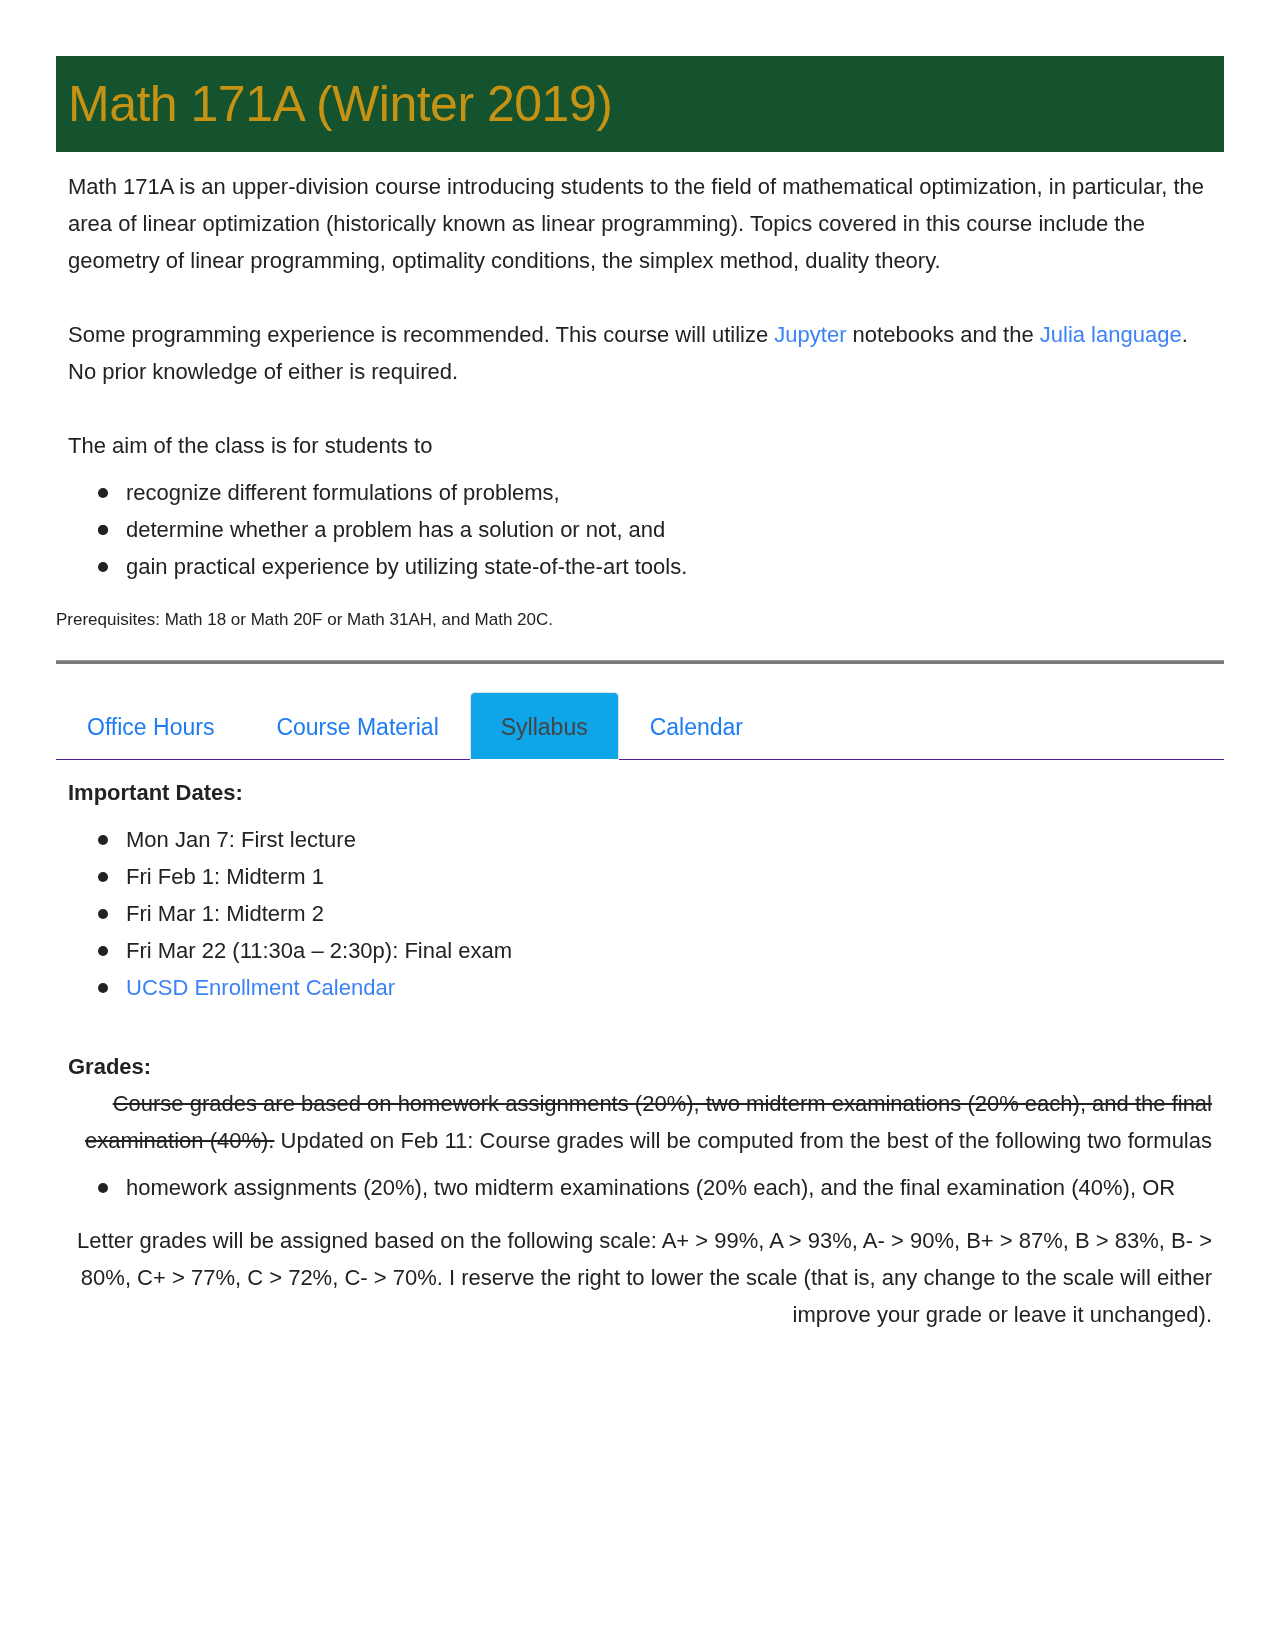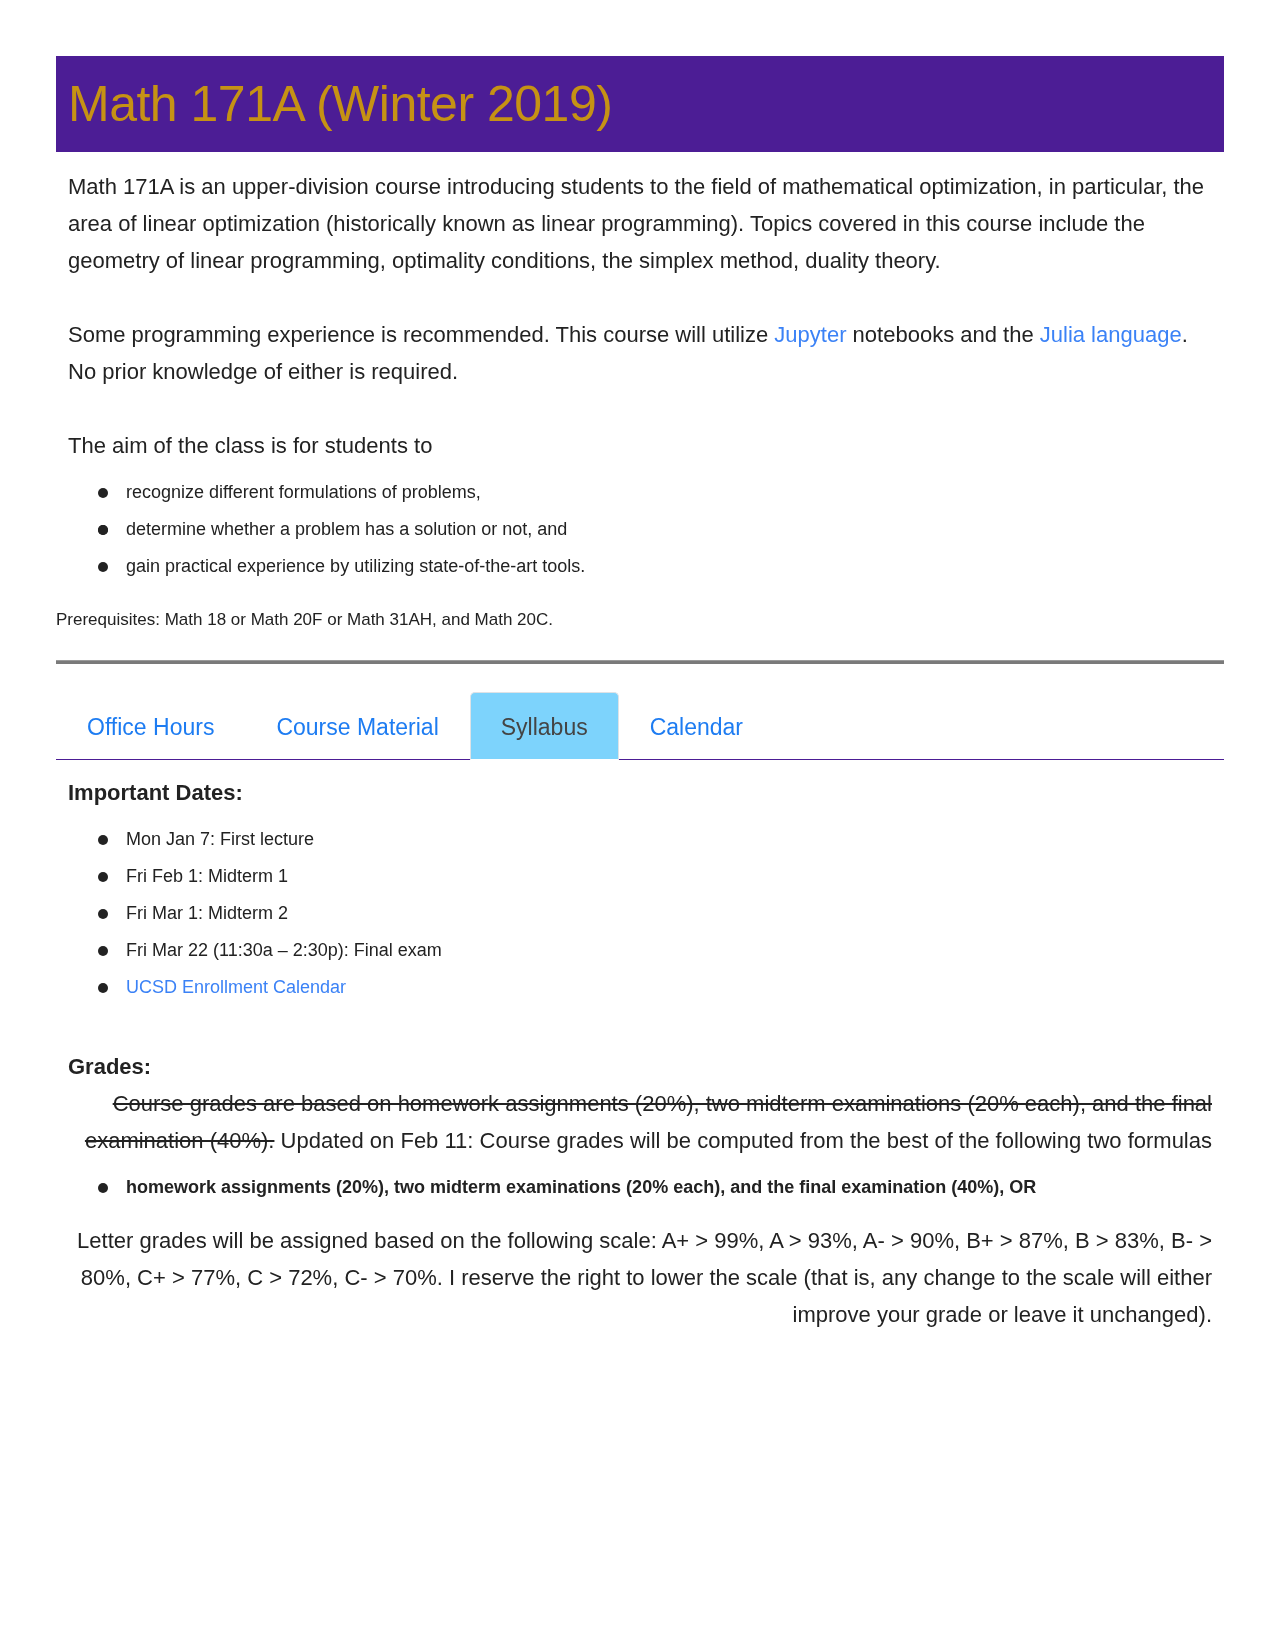--- a/index.html
+++ b/index.html
@@ -12,21 +12,21 @@
       color: #212529;
       overflow: hidden;
     }
     .page {
       position: absolute;
       left: 56px;
       top: 56px;
       width: 1168px;
     }
     .title-bar {
-      background: #4c1d95;
+      background: #14532d;
       height: 96px;
       padding: 0 12px;
       display: flex;
       align-items: center;
     }
     .title-bar h1 {
       color: #c69214;
       font-weight: normal;
       font-size: 50px;
       letter-spacing: -0.5px;
@@ -42,21 +42,21 @@
     .intro p.no-gap { margin-bottom: 10px; }
     a.link { color: #3b82f6; text-decoration: none; }
     ul.bullets {
       list-style: none;
       padding-left: 30px;
       margin-bottom: 16px;
     }
     ul.bullets li {
       position: relative;
       padding-left: 28px;
-      font-size: 18px;
+      font-size: 22px;
       line-height: 37px;
       color: #222222;
     }
     ul.bullets li .dot {
       position: absolute;
       left: 0;
       top: 14px;
       width: 10px;
       height: 10px;
       border-radius: 50%;
@@ -90,42 +90,42 @@
       height: 68px;
       line-height: 68px;
       border: 1px solid transparent;
       border-top-left-radius: 5px;
       border-top-right-radius: 5px;
       margin-bottom: -1px;
       cursor: pointer;
     }
     .tab.active {
       color: #444444;
-      background: #7dd3fc;
+      background: #0ea5e9;
       border-color: #dee2e6 #dee2e6 #ffffff;
     }
     .content {
       padding: 14px 12px 0 12px;
     }
     .section-heading {
       font-size: 22px;
       font-weight: bold;
       line-height: 37px;
       color: #222222;
     }
     .content ul.bullets { margin-top: 10px; padding-left: 30px; }
     .content .gap { height: 26px; }
     .content p {
       font-size: 22px;
       line-height: 37px;
       color: #222222;
       text-align: right;
     }
     .strike { text-decoration: line-through; }
-    .grades-list { margin-top: 10px; margin-bottom: 24px; font-weight: bold; }
+    .grades-list { margin-top: 10px; margin-bottom: 24px; }
   </style>
 </head>
 <body>
 
 <div class="page">
 
   <div class="title-bar">
     <h1>Math 171A (Winter 2019)</h1>
   </div>
 

